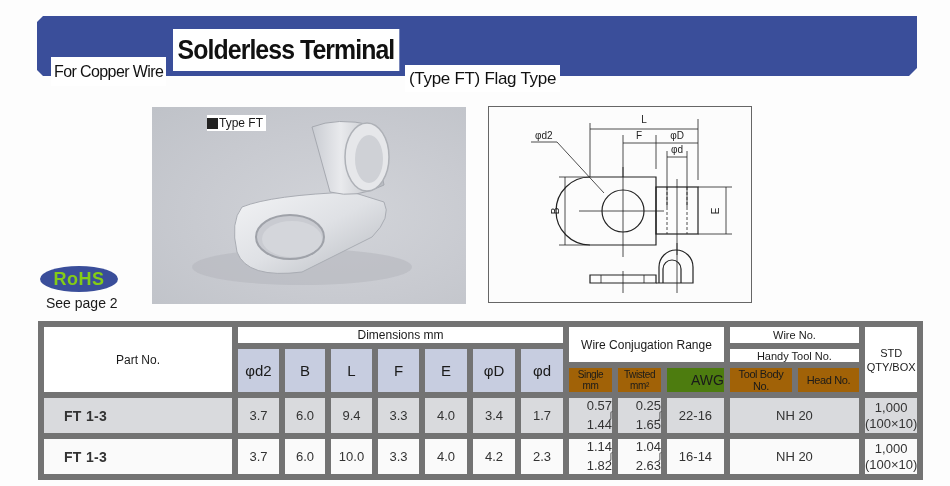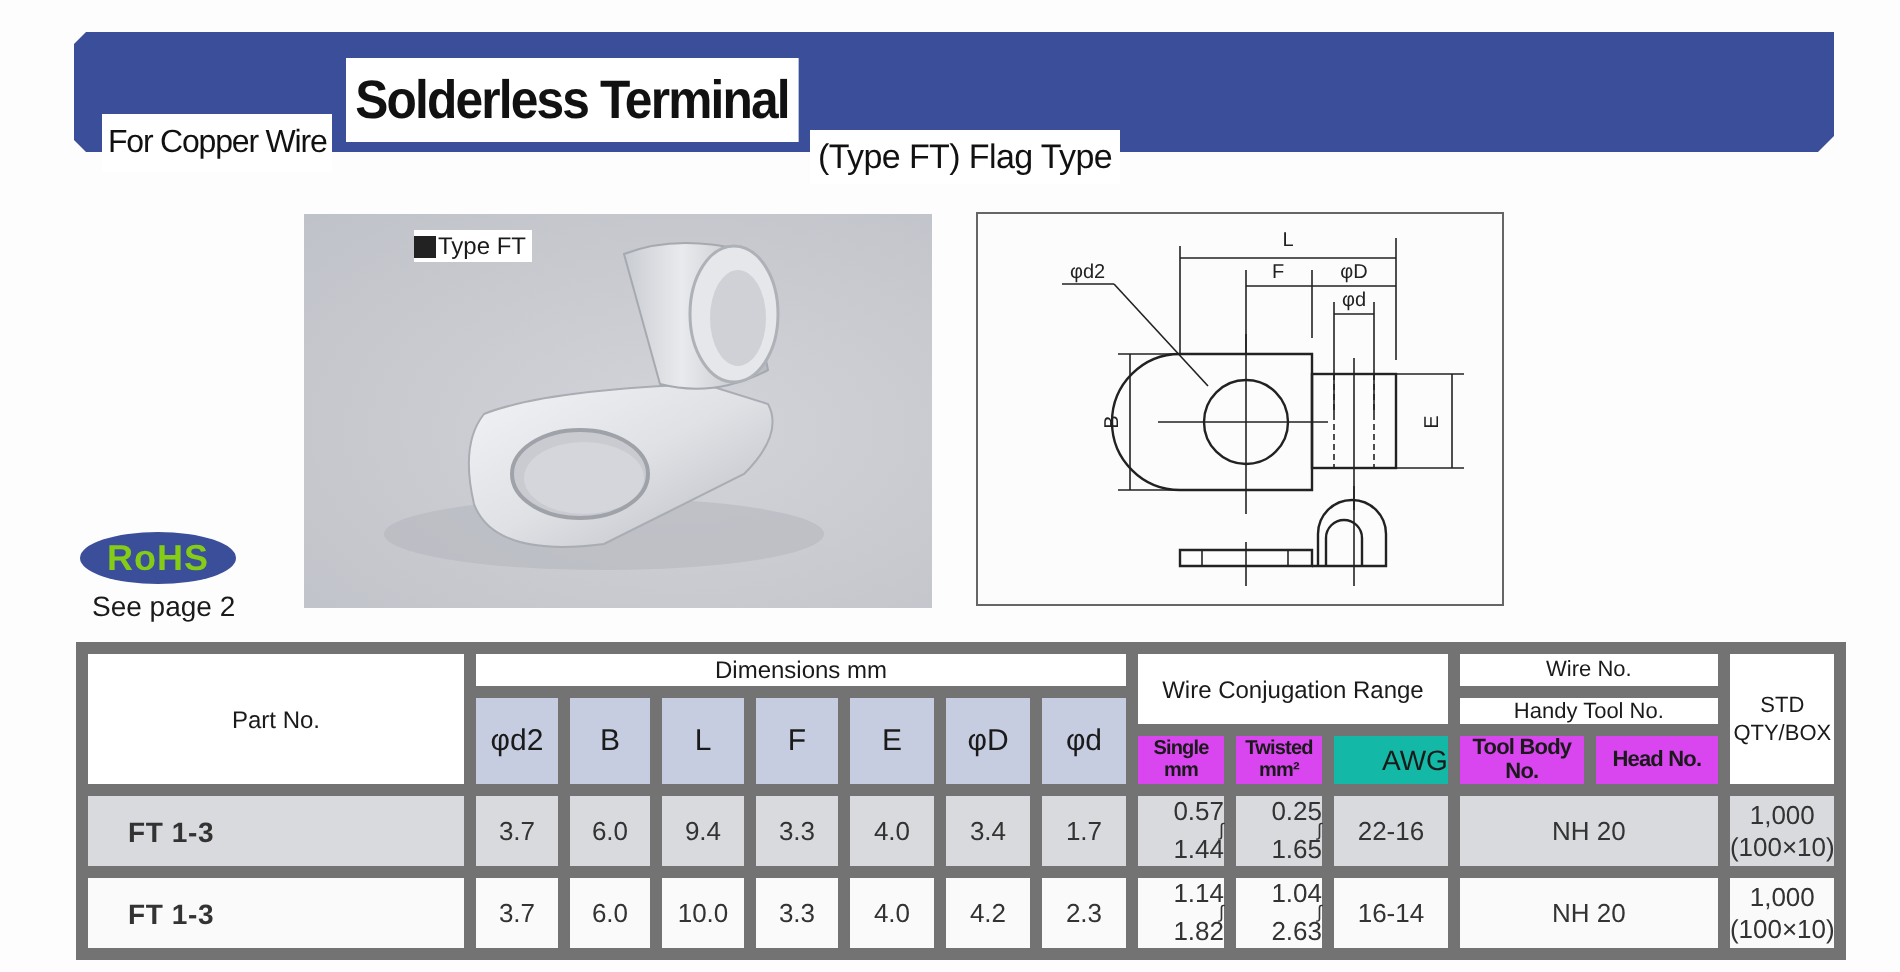--- a/index.html
+++ b/index.html
@@ -45,22 +45,22 @@
     }
     .see-page { position: absolute; left: 46px; top: 295px; font-size: 14px; }
 
     table.spec {
       position: absolute; left: 38px; top: 321px; border-collapse: collapse;
       font-size: 12px; text-align: center;
     }
     table.spec td, table.spec th { border: 6px solid #737373; padding: 0; font-weight: normal; }
     table.spec th { background: #fff; }
     table.spec .sub th { background: #c7cde0; }
-    table.spec .sub th.sm { background: #d946ef; font-size: 10px; letter-spacing: -0.4px; font-weight: bold; }
-    table.spec .sub th.awg { background: #14b8a6; font-size: 14px; padding-left: 24px; }
+    table.spec .sub th.sm { background: #a16207; font-size: 10px; letter-spacing: -0.4px; }
+    table.spec .sub th.awg { background: #4d7c0f; font-size: 14px; padding-left: 24px; }
     table.spec th.dimhead { font-size: 12px; }
     table.spec .sym { font-size: 15px; }
     table.spec tr.r1 td { background: #d9dadd; }
     table.spec tr.r2 td { background: #fafafa; }
     table.spec td.part { text-align: left; padding-left: 20px; font-weight: bold; font-size: 14px; letter-spacing: 0.3px; }
     table.spec td { font-size: 13px; color: #333; }
     .range { line-height: 12px; font-size: 13px; text-align: right; }
     .range .tilde { font-size: 9px; line-height: 7px; display: block; }
   </style>
 </head>

